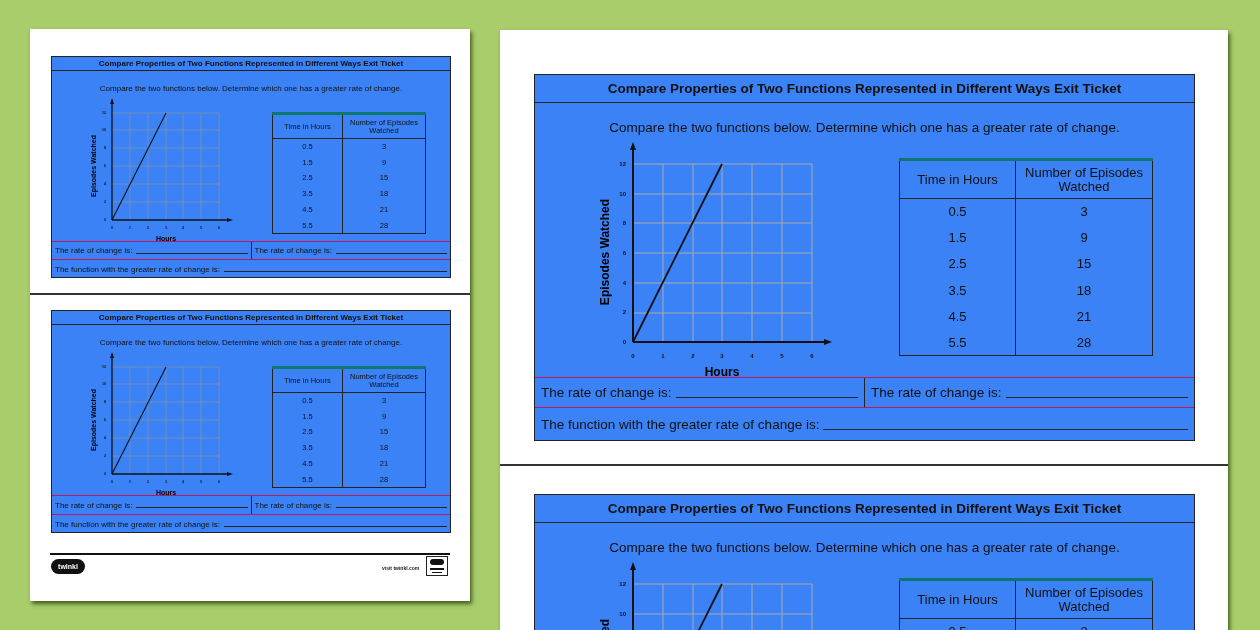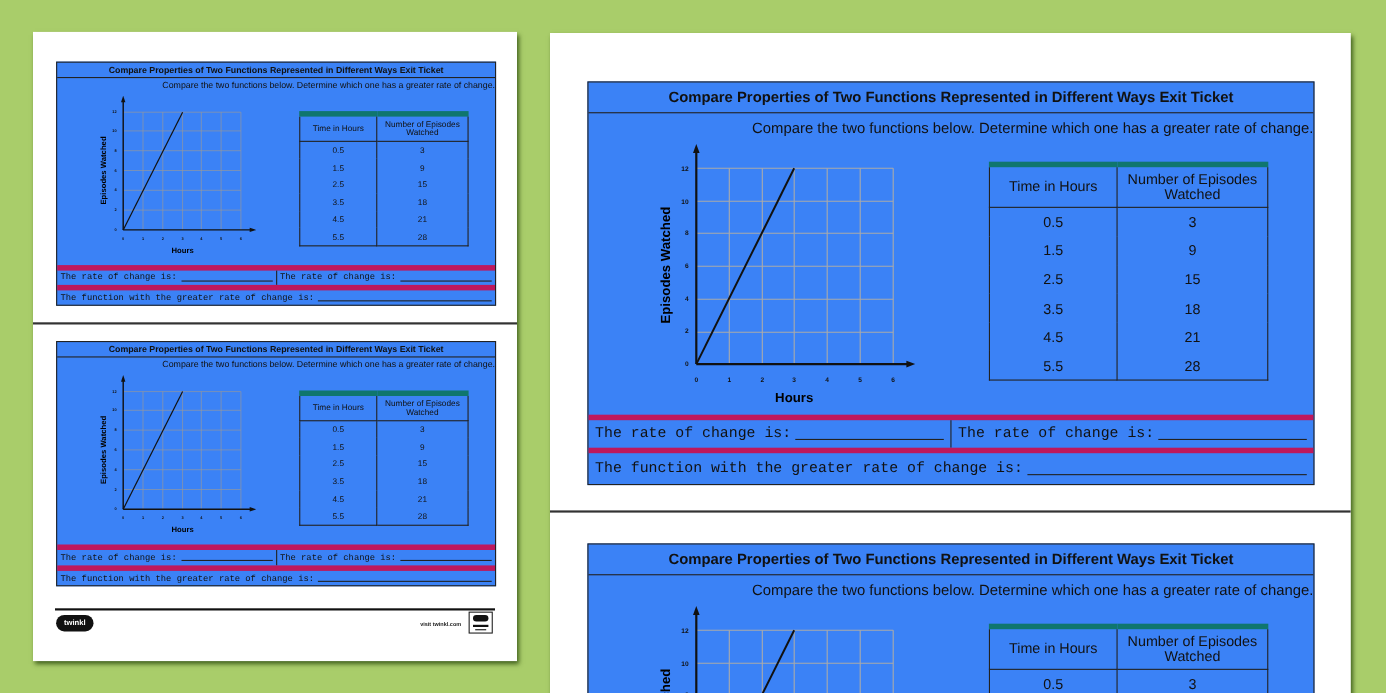--- a/index.html
+++ b/index.html
@@ -5,30 +5,30 @@
   * { box-sizing: border-box; margin: 0; padding: 0; }
   html, body { width: 1260px; height: 630px; overflow: hidden; }
   body { background: #a9cd6a; position: relative; font-family: "Liberation Sans", sans-serif; color: #111; }
 
   .page { position: absolute; background: #fff; box-shadow: 2px 3px 4px rgba(40,70,10,0.8); overflow: hidden; }
   .page-left { left: 30px; top: 29px; width: 440px; height: 572px; }
   .page-right { left: 500px; top: 30px; width: 728px; height: 620px; }
 
   .ticket { position: absolute; border: 1px solid #222; background: #3b82f6; }
   .ticket .title { border-bottom: 1px solid #222; text-align: center; font-weight: bold; }
-  .ticket .instr { text-align: right; }
+  .ticket .instr { text-align: center; margin-top: 11px; }
   .ticket .body { position: relative; }
-  .ticket .rate-row { position: absolute; left: 0; right: 0; border-top: 5px solid #be185d; display: flex; font-family: Liberation Mono, monospace; }
+  .ticket .rate-row { position: absolute; left: 0; right: 0; border-top: 1px solid #be185d; display: flex; }
   .ticket .rate-cell { flex: 1; display: flex; align-items: center; white-space: nowrap; overflow: hidden; }
   .ticket .rate-cell + .rate-cell { border-left: 1px solid #222; }
   .blank { flex: 1; border-bottom: 1px solid #222; margin-left: 4px; height: 0.8em; }
 
   table.data { position: absolute; border-collapse: collapse; }
   table.data th, table.data td { border-left: 1px solid #222; border-right: 1px solid #222; text-align: center; font-weight: normal; }
-  table.data th { border-top: 5px solid #0f766e; border-bottom: 1px solid #222; line-height: 1.05; }
+  table.data th { border-top: 3px solid #0f766e; border-bottom: 1px solid #222; line-height: 1.05; }
   table.data tr:last-child td { border-bottom: 1px solid #222; }
 
   svg text { font-family: "Liberation Sans", sans-serif; }
 
   
   .big .title { height: 28px; line-height: 27px; font-size: 13.5px; }
   .big .instr { font-size: 13.5px; height: 28px; line-height: 28px; }
   .big table.data th { height: 39px; font-size: 13px; }
   .big table.data td { height: 26.2px; font-size: 13px; }
   .big .rate-cell { font-size: 13.5px; padding: 0 6px; }

